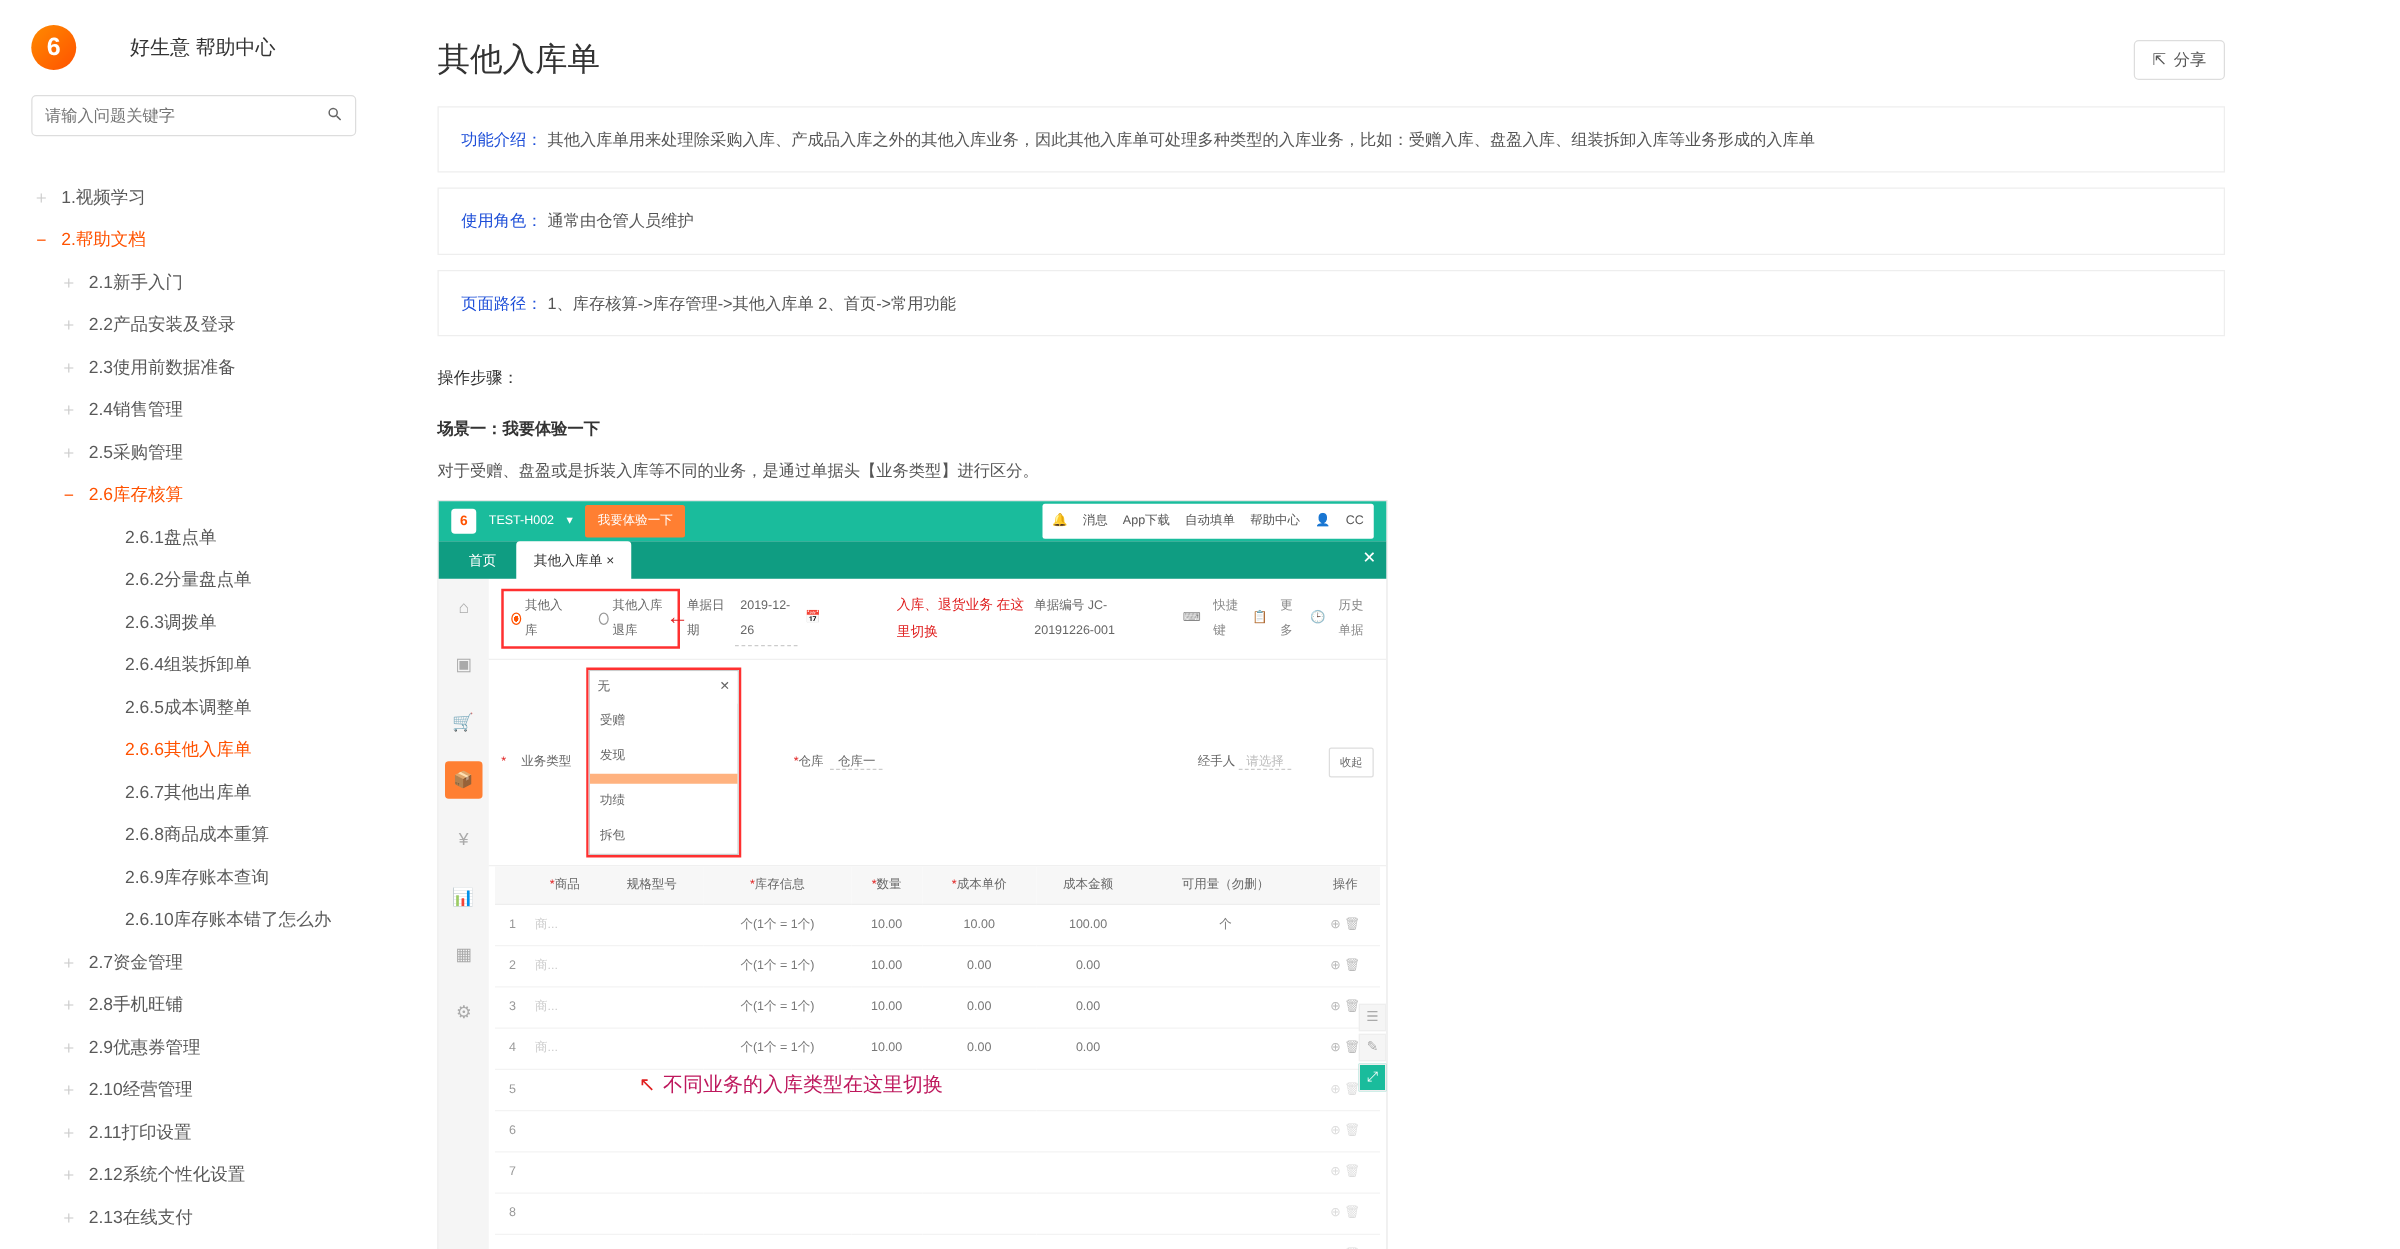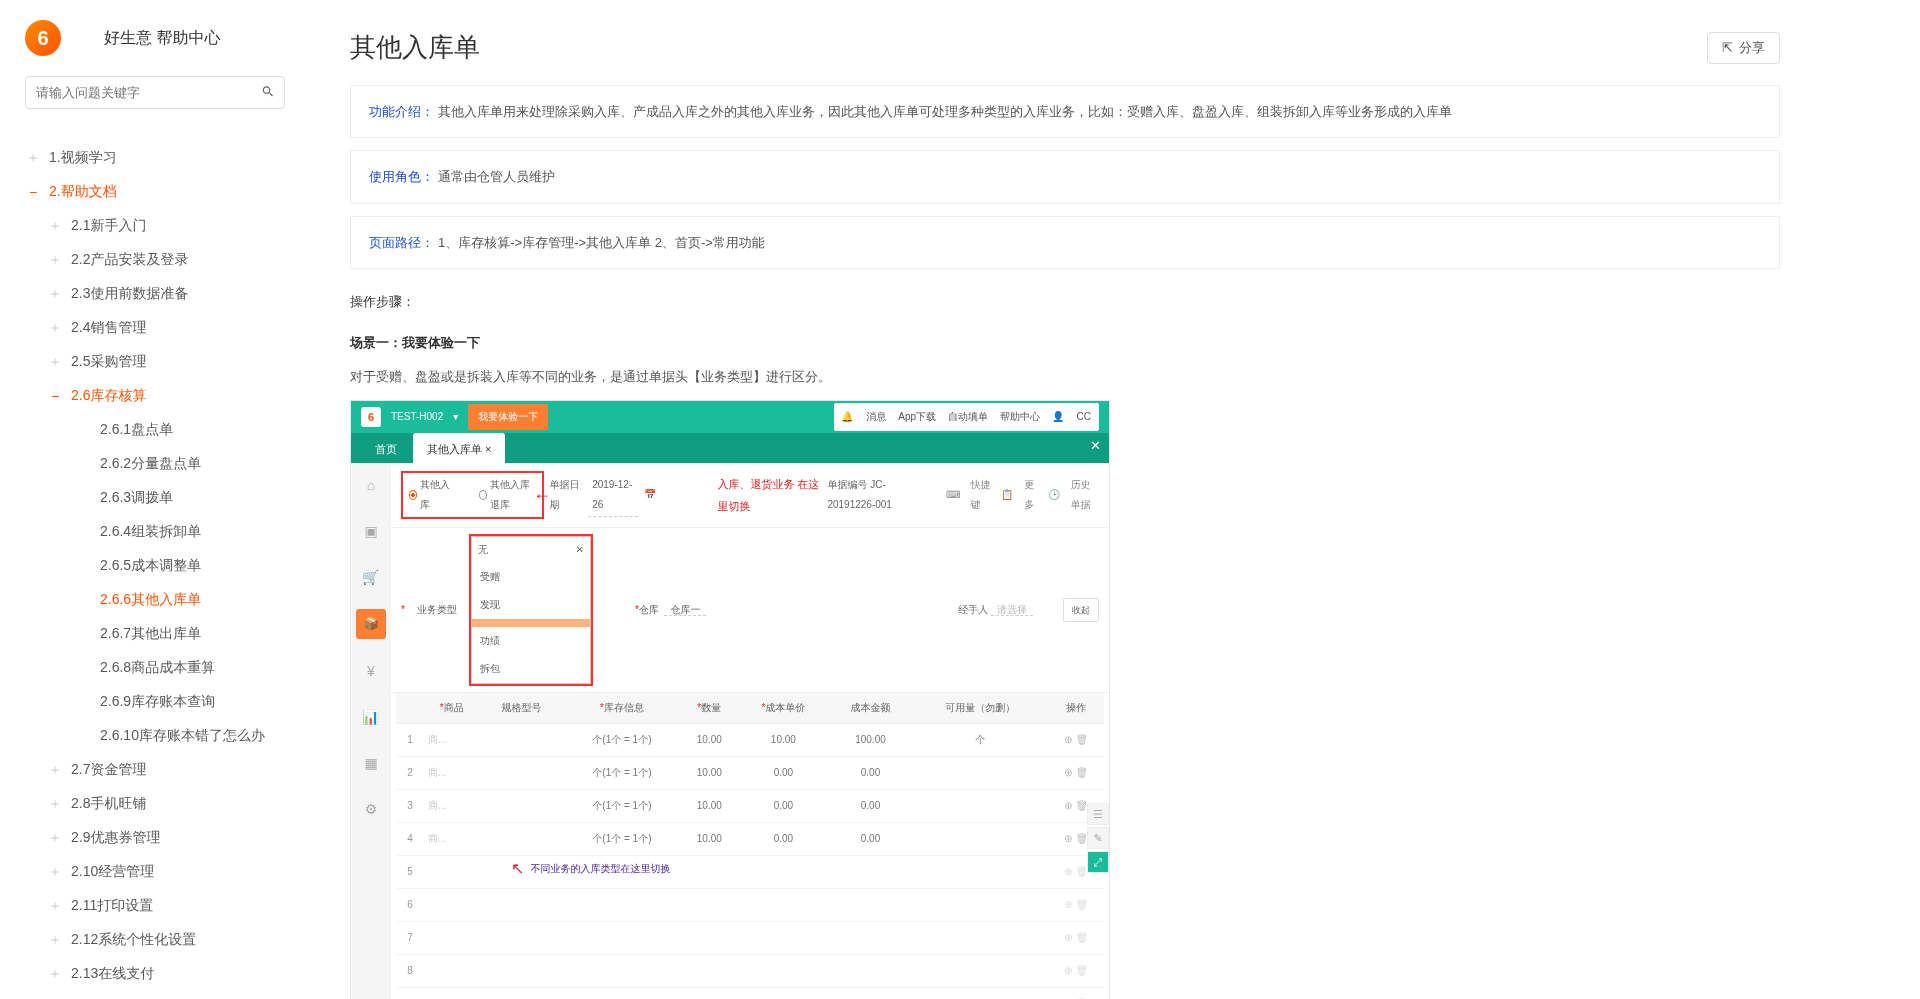--- a/index.html
+++ b/index.html
@@ -61,21 +61,21 @@
 .ss-dropdown-item.sel { background: #ffb27f; color: #fff; }
 .ss-people { margin-left: auto; display: flex; gap: 30px; align-items: center; }
 .ss-tiny-btn { border: 1px solid #ddd; padding: 2px 8px; border-radius: 2px; font-size: 9px; color: #666; }
 .ss-table { width: calc(100% - 10px); margin: 0 5px; border-collapse: collapse; font-size: 10px; }
 .ss-table th { background: #f7f7f7; padding: 5px 4px; font-weight: normal; color: #666; border-bottom: 1px solid #eee; }
 .ss-table th .asterisk { color: #e02020; }
 .ss-table td { padding: 6px 4px; border-bottom: 1px solid #f3f3f3; color: #777; text-align: center; }
 .ss-table td.left { text-align: left; }
 .ss-table .idx { width: 28px; color: #999; text-align: center; }
 .ss-red-arrow2 { color: #e02020; position: absolute; }
-.ss-red-text2 { color: #4c1d95; font-size: 10px; font-family: KaiTi, serif; }
+.ss-red-text2 { color: #be185d; font-size: 16px; font-family: KaiTi, serif; }
 .ss-right-widgets { position: absolute; right: 0; top: 110px; width: 22px; }
 .ss-widget { width: 22px; height: 22px; background: #f5f5f5; border: 1px solid #eee; margin-bottom: 2px; display: flex; align-items: center; justify-content: center; color: #aaa; font-size: 11px; }
 .ss-widget.on { background: #1abc9c; color: #fff; }
 </style>
 </head>
 <body>
 
 <div class="container">
 
   <aside class="sidebar">

